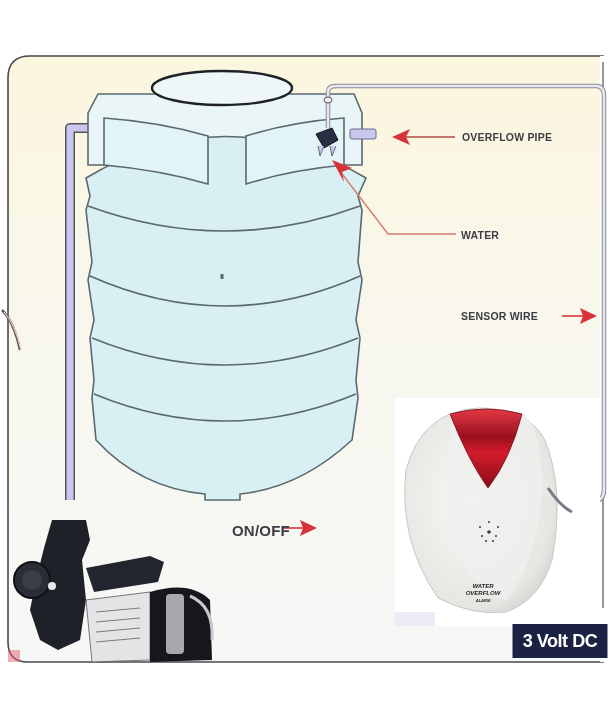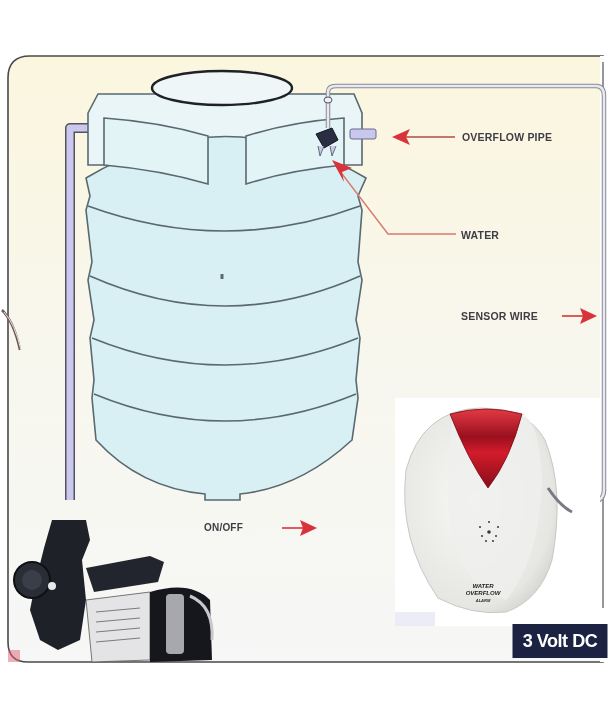--- a/index.html
+++ b/index.html
@@ -168,21 +168,21 @@
       <path d="M 150 592 Q 190 580 210 600 L 212 660 L 150 662 Z" fill="#15171d"></path>
       <rect x="166" y="594" width="18" height="60" rx="4" fill="#d8d8dc" opacity="0.75"></rect>
       <path d="M 190 596 Q 214 606 212 640" fill="none" stroke="#c8c8cc" stroke-width="3"></path>
     </g>
   </svg>
 
   
   <span class="label" style="left:462px; top:131px;">OVERFLOW PIPE</span>
   <span class="label" style="left:461px; top:229px;">WATER</span>
   <span class="label" style="left:461px; top:310px;text-align:right;">SENSOR WIRE</span>
-  <span class="label" style="left:204px; top:522px; font-size:10px;">ON/OFF</span>
+  <span class="label" style="left:232px; top:522px; font-size:15px;">ON/OFF</span>
 
   <div class="brand">
     <div>WATER</div>
     <div>OVERFLOW</div>
     <div style="font-size:4px;">ALARM</div>
   </div>
 
   <div class="badge">3 Volt DC</div>
 </div>
 

